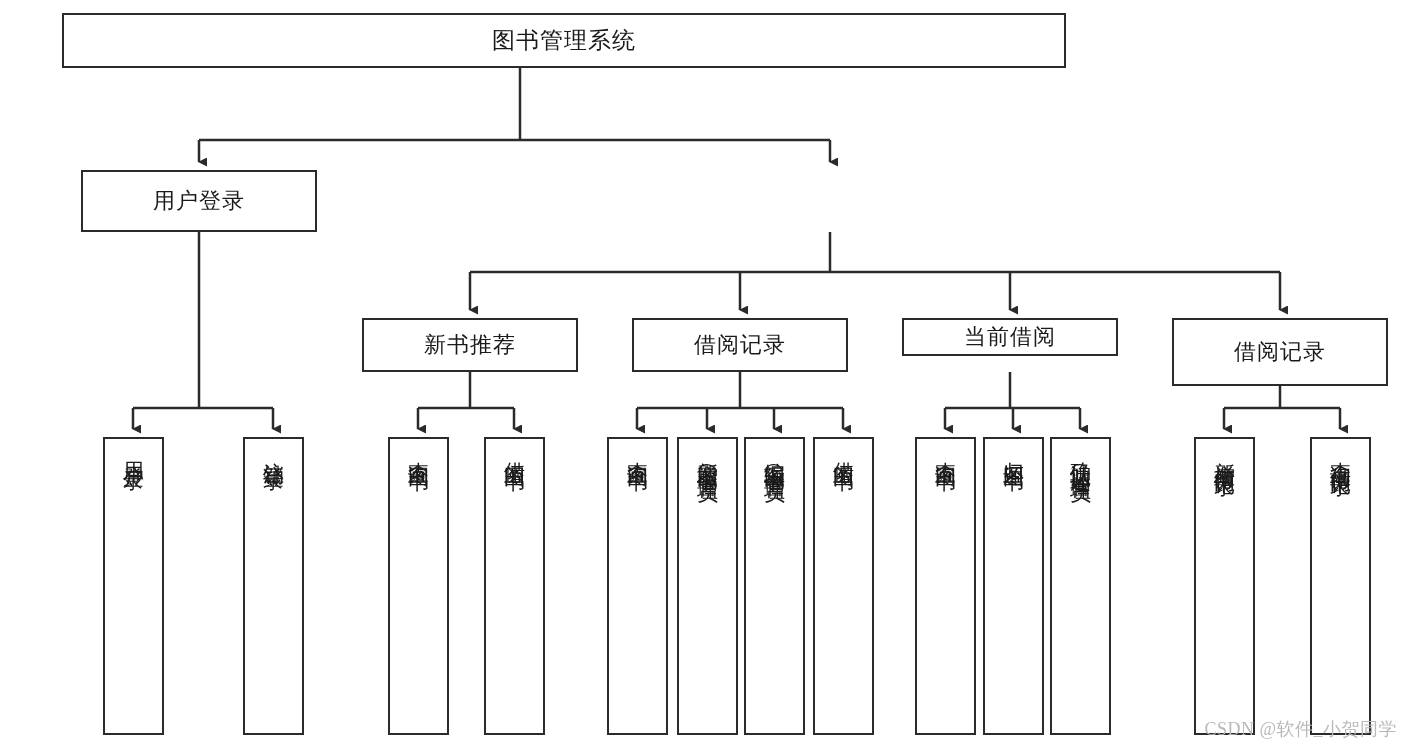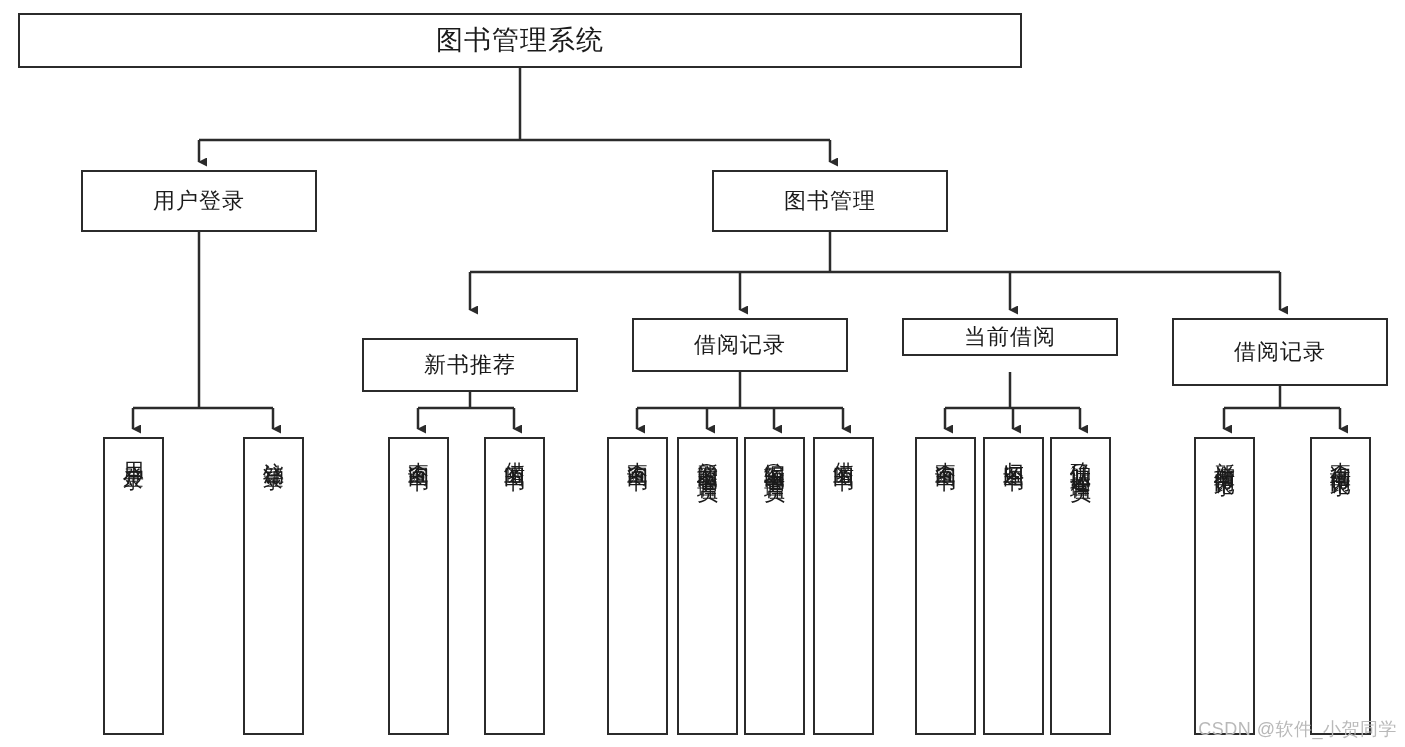--- a/index.html
+++ b/index.html
@@ -34,21 +34,22 @@
     align-items: center;
     justify-content: center;
     color: #1a1a1a;
   }
   .node.horiz {
     font-size: 22px;
     letter-spacing: 1px;
     line-height: 1.1;
   }
   .node.root {
-    font-size: 27px;
+    font-size: 23px;
+    margin-left: 44px;
   }
   .node.leaf {
     font-size: 21px;
     align-items: flex-start;
     justify-content: center;
     padding-top: 6px;
   }
   .vtext {
     writing-mode: vertical-rl;
     text-orientation: upright;
@@ -58,21 +59,21 @@
     -webkit-text-orientation: upright;
   }
   .watermark {
     position: absolute;
     right: 8px;
     bottom: 6px;
     font-size: 18px;
     color: #b9b9b9;
     letter-spacing: 0.5px;
     white-space: nowrap;
-    font-family: Liberation Sans, sans-serif;
+    font-family: Liberation Serif, serif;
   }
 </style>
 </head>
 <body>
 
 <div id="canvas">
 
   <svg class="connectors" viewBox="0 0 1405 747" xmlns="http://www.w3.org/2000/svg">
     <defs>
       <marker id="arrow" markerWidth="9" markerHeight="9" refX="4.5" refY="8" orient="auto" markerUnits="userSpaceOnUse">
@@ -124,25 +125,22 @@
     </g>
   </svg>
 
   <div class="node horiz root" style="left:18px; top:13px; width:1004px; height:55px;">
     <span>图书管理系统</span>
   </div>
 
   <div class="node horiz" style="left:81px; top:170px; width:236px; height:62px;">
     <span>用户登录</span>
   </div>
-  <div class="node horiz" style="left:712px; top:170px; width:236px; height:62px;">
-    <span>图书管理</span>
-  </div>
 
-  <div class="node horiz" style="left:362px; top:318px; width:216px; height:54px;margin-top:20px;">
+  <div class="node horiz" style="left:362px; top:318px; width:216px; height:54px;">
     <span>新书推荐</span>
   </div>
   <div class="node horiz" style="left:632px; top:318px; width:216px; height:54px;">
     <span>借阅记录</span>
   </div>
   <div class="node horiz" style="left:902px; top:318px; width:216px; height:38px;">
     <span>当前借阅</span>
   </div>
   <div class="node horiz" style="left:1172px; top:318px; width:216px; height:68px;">
     <span>借阅记录</span>

